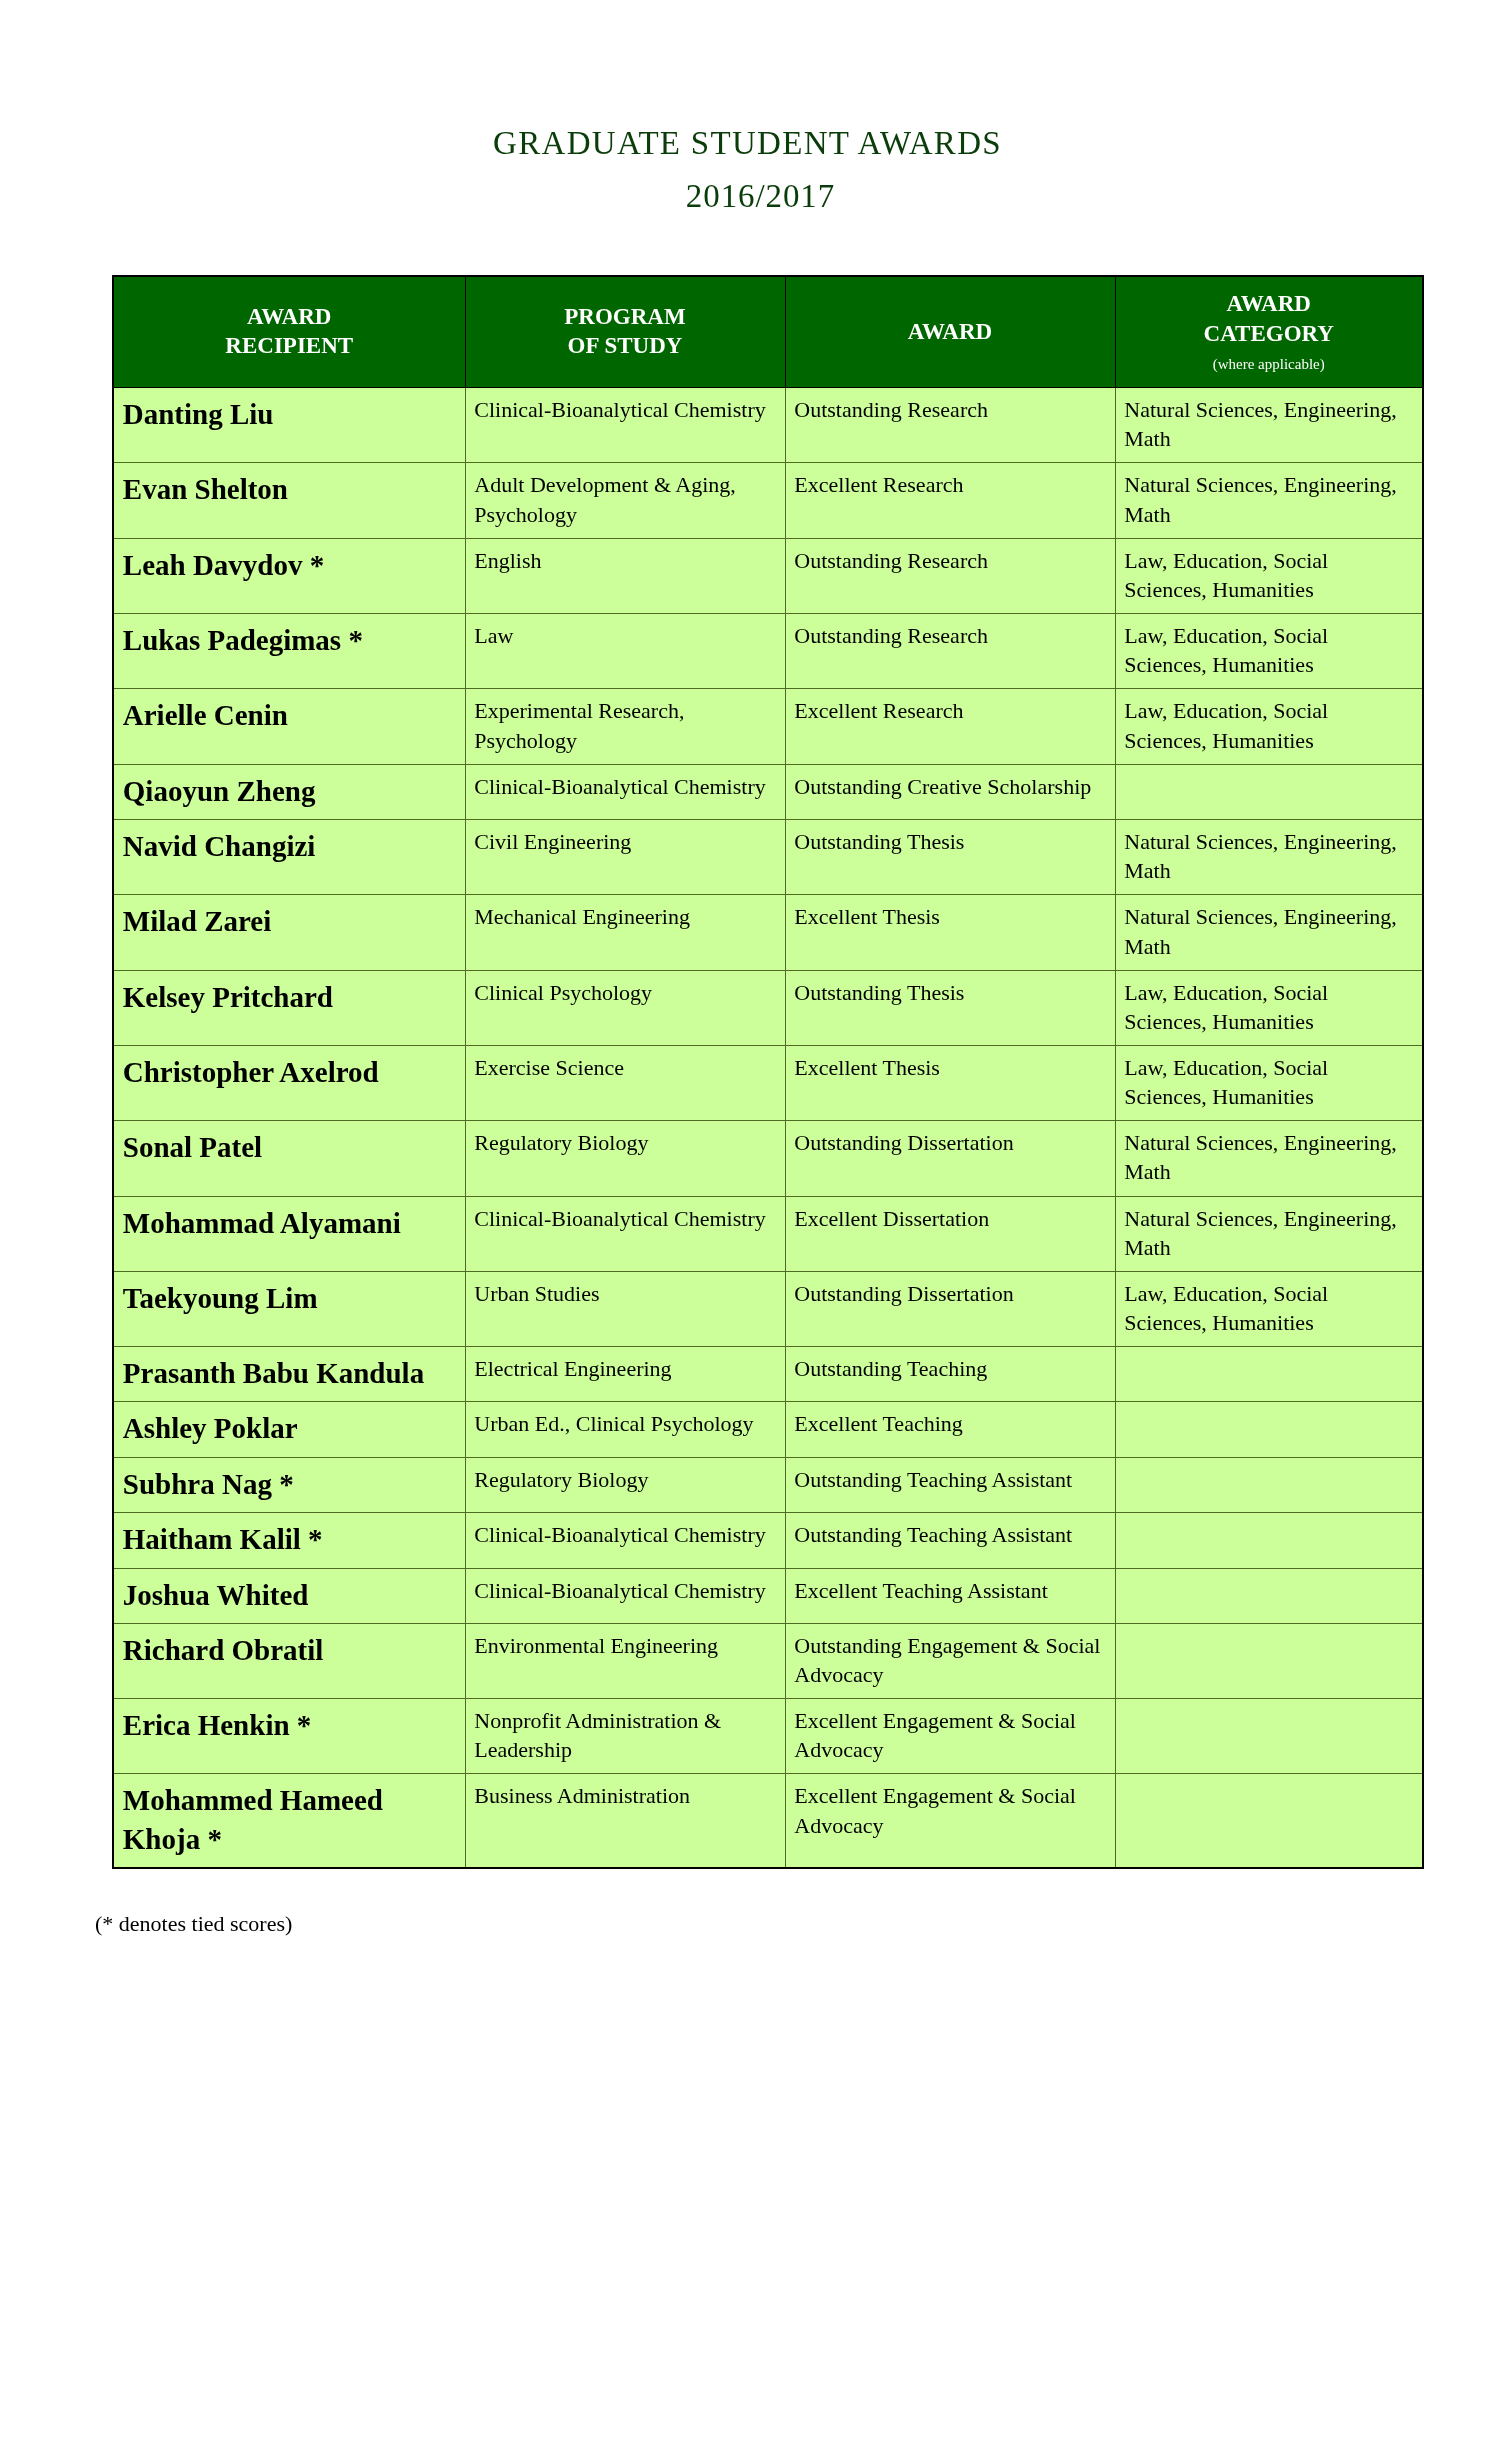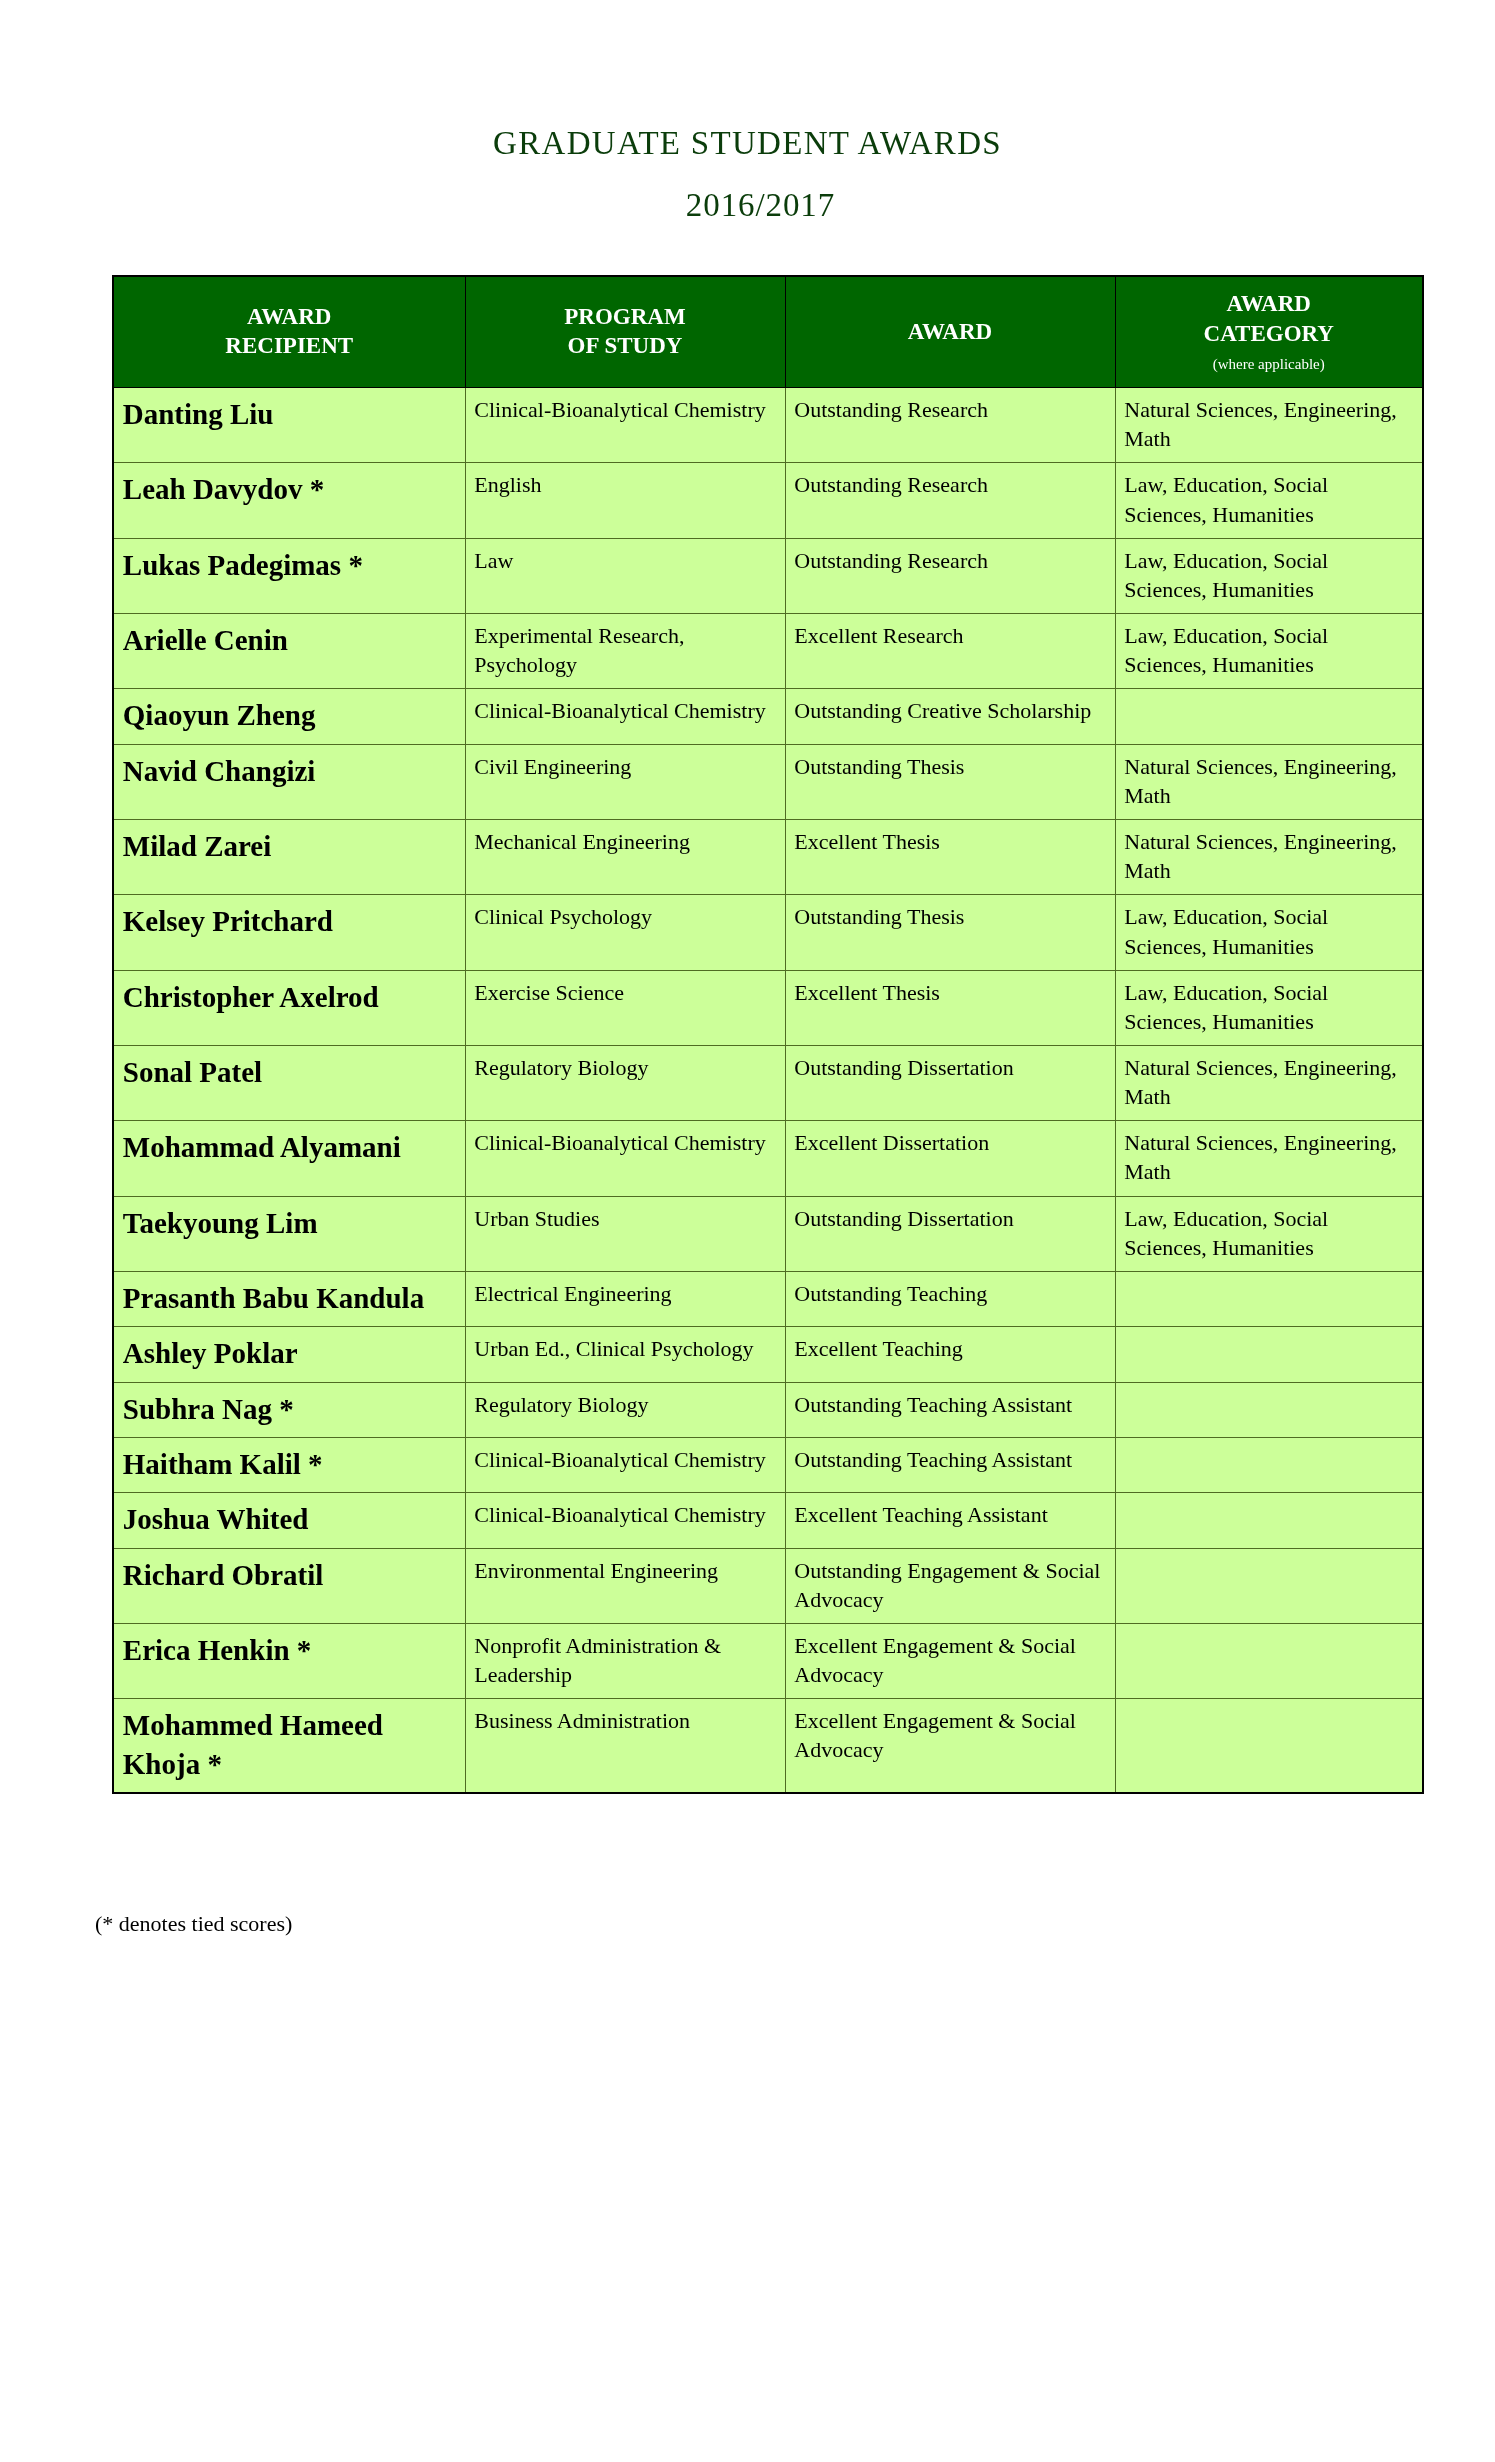--- a/index.html
+++ b/index.html
@@ -32,21 +32,21 @@
     color: #0b3d0b;
     letter-spacing: 1.3px;
     line-height: 1.25;
   }
   .title-line2 {
     font-size: 33px;
     font-weight: normal;
     color: #0b3d0b;
     letter-spacing: 0.9px;
     line-height: 1.25;
-    margin-top: 21px;
+    margin-top: 12px;
     padding-left: 26px;
   }
 
   
   .table-wrap {
     position: absolute;
     left: 112px;
     top: 275px;
     width: 1309px;
   }
@@ -146,20 +146,26 @@
         </tr>
       </thead>
       <tbody id="awards-body">
           <tr>
             <td class="recipient">Danting Liu</td>
             <td>Clinical-Bioanalytical Chemistry</td>
             <td>Outstanding Research</td>
             <td>Natural Sciences, Engineering, Math</td>
           </tr>
           <tr>
+            <td class="recipient">Evan Shelton</td>
+            <td>Adult Development &amp; Aging, Psychology</td>
+            <td>Excellent Research</td>
+            <td>Natural Sciences, Engineering, Math</td>
+          </tr>
+          <tr>
             <td class="recipient">Leah Davydov *</td>
             <td>English</td>
             <td>Outstanding Research</td>
             <td>Law, Education, Social Sciences, Humanities</td>
           </tr>
           <tr>
             <td class="recipient">Lukas Padegimas *</td>
             <td>Law</td>
             <td>Outstanding Research</td>
             <td>Law, Education, Social Sciences, Humanities</td>

